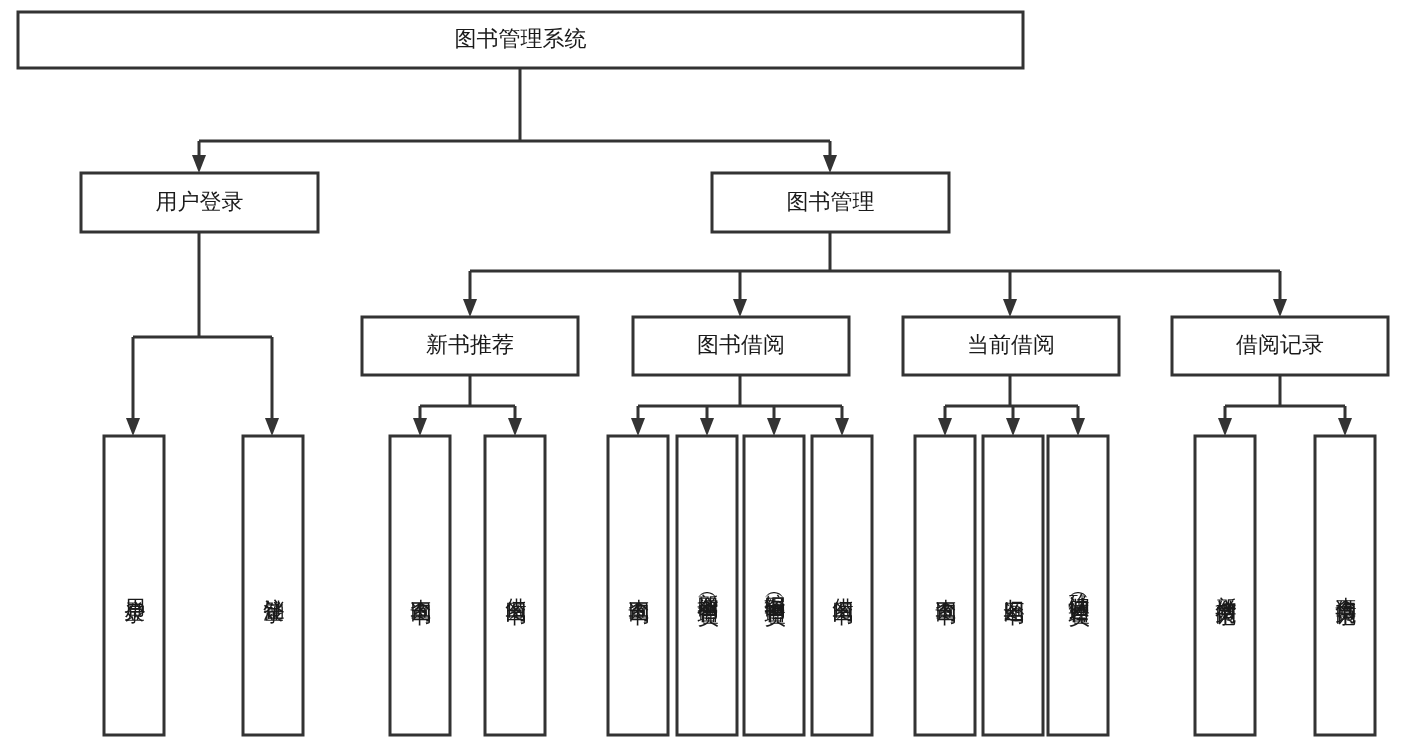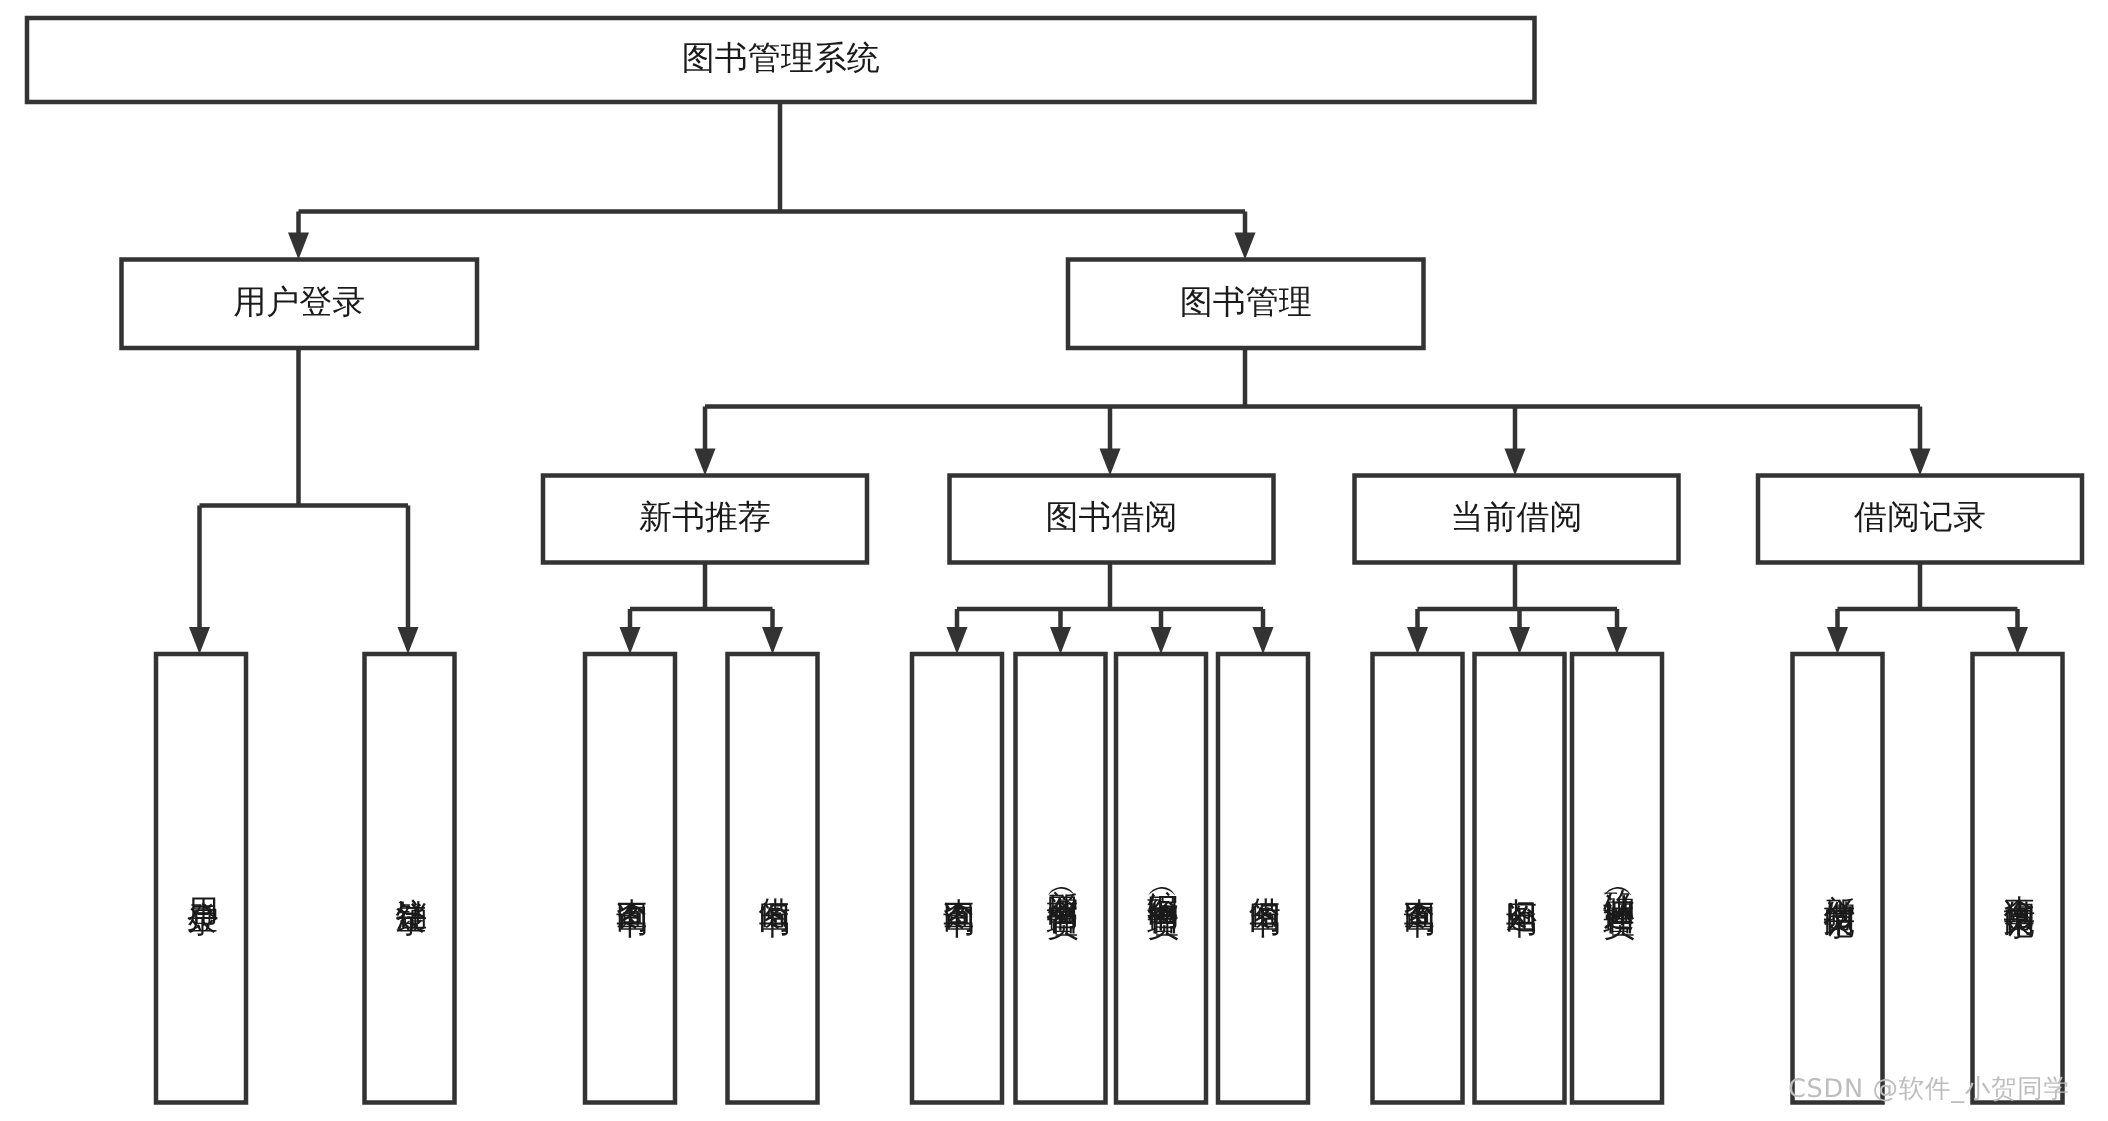--- a/index.html
+++ b/index.html
@@ -147,14 +147,13 @@
         <g>
           <rect x="1195" y="436" width="60" height="299" class="node-box"></rect>
           <text x="1225" y="585.5" class="node-label v">新增借阅记录</text>
         </g>
         <g>
           <rect x="1315" y="436" width="60" height="299" class="node-box"></rect>
           <text x="1345" y="585.5" class="node-label v">查询借阅记录</text>
         </g>
       </g>
   </svg>
-  <div class="watermark" style="left: 1192px; top: 714px; color: rgb(189, 189, 189);">CSDN @软件_小贺同学</div>
 </div>
 
 </body></html>

